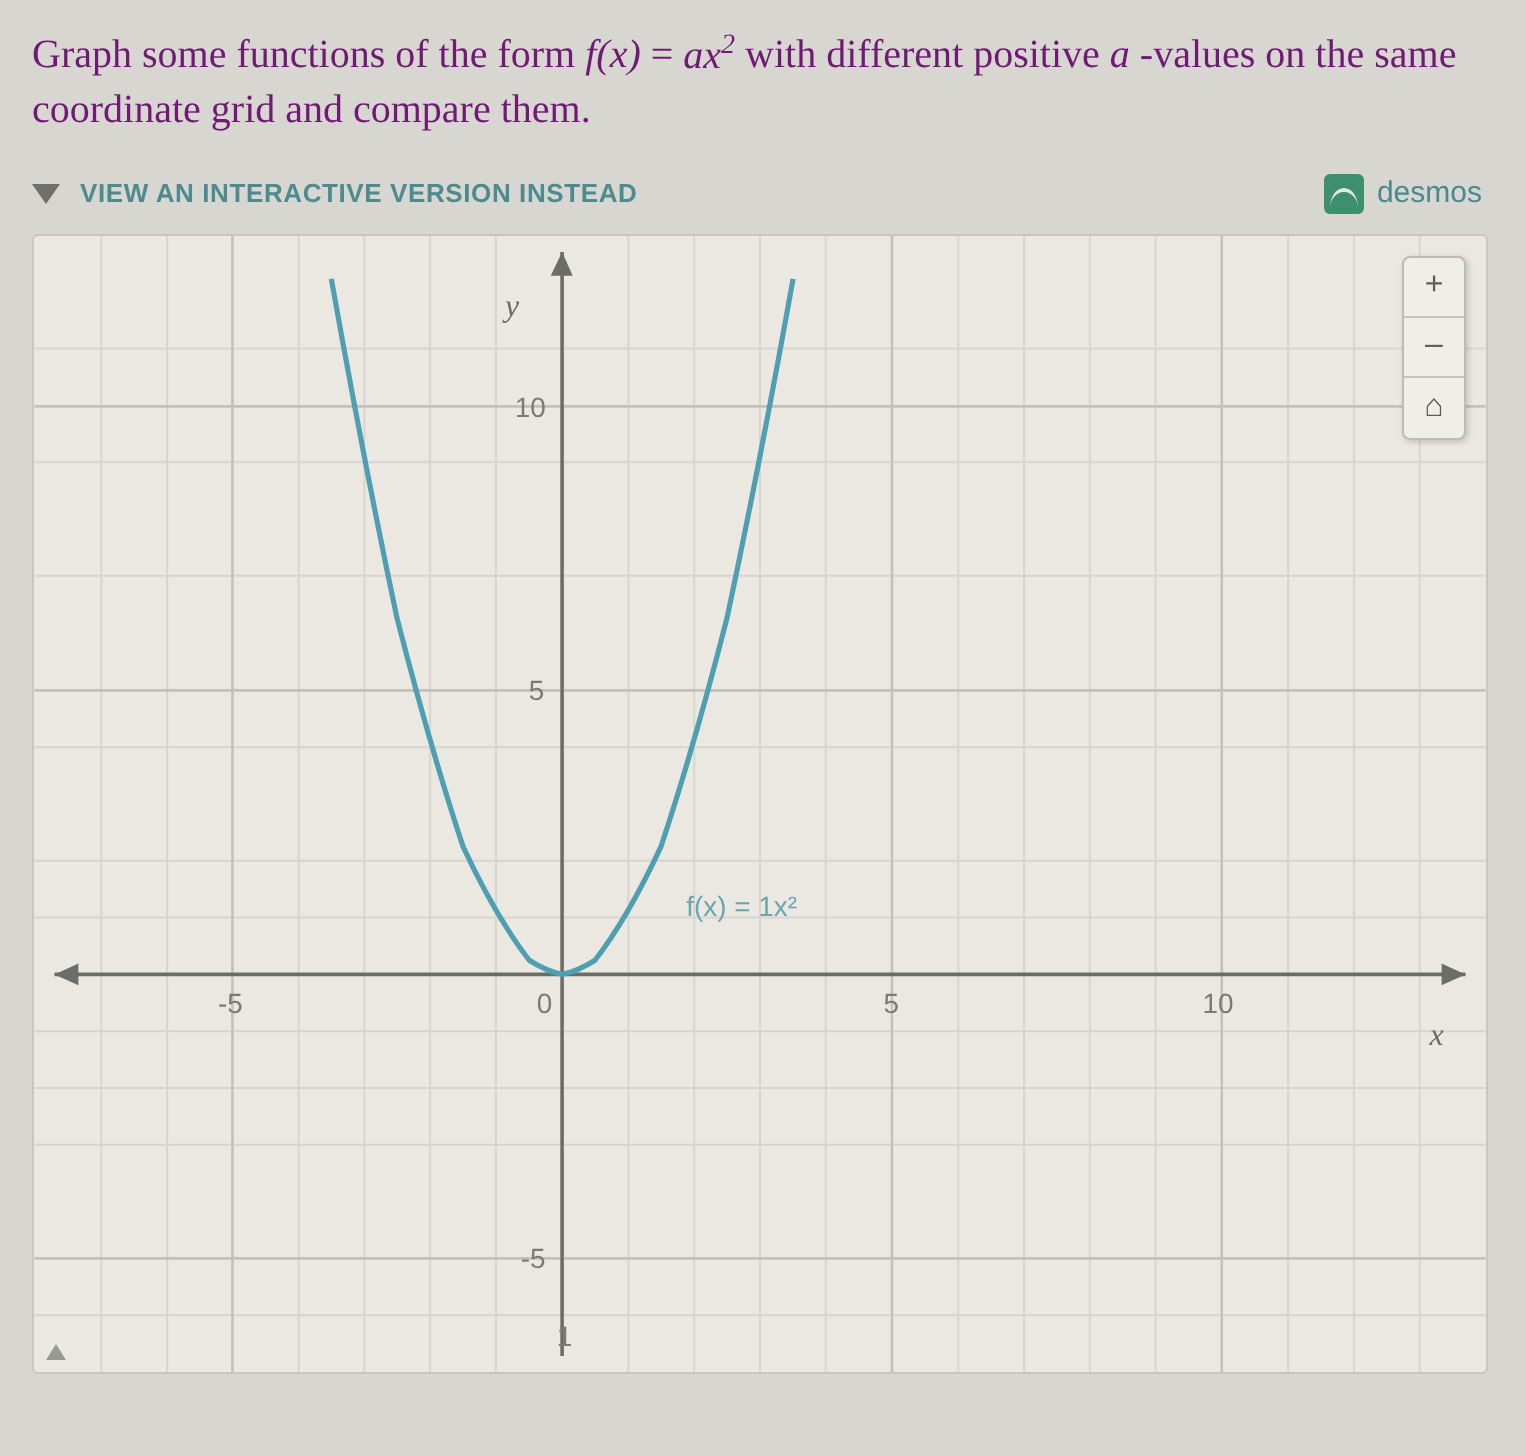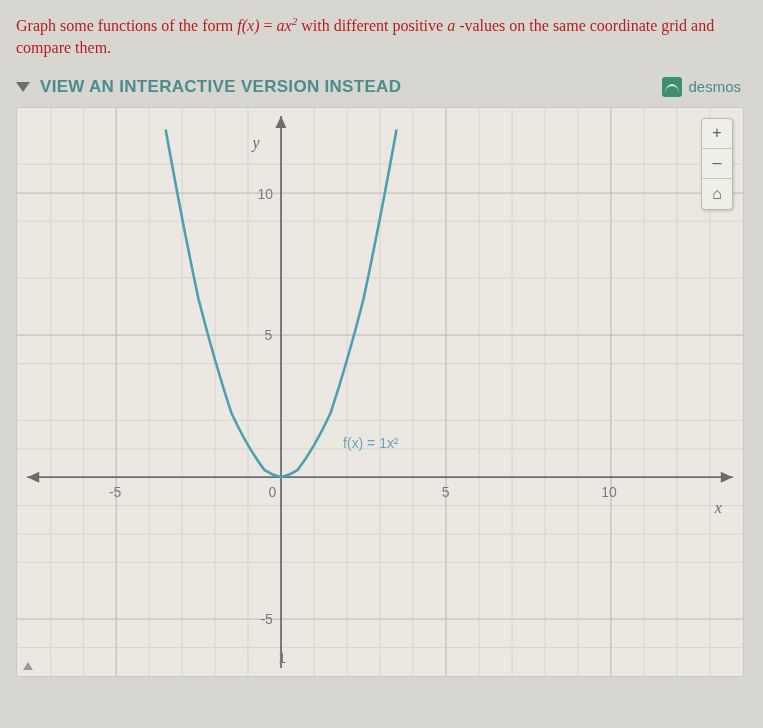--- a/index.html
+++ b/index.html
@@ -5,24 +5,24 @@
   * { box-sizing: border-box; margin: 0; padding: 0; }
   body {
     font-family: Georgia, 'Times New Roman', serif;
     background: #d8d6d0;
     width: 763px;
     height: 728px;
     padding: 14px 16px;
     color: #3a3a38;
   }
   .prompt {
-    font-size: 16px;
+    font-size: 20px;
     line-height: 1.35;
     margin-bottom: 18px;
-    color: #b91c1c;
+    color: #701a75;
   }
   .prompt .math { font-style: italic; font-family: 'Times New Roman', serif; }
   .prompt sup { font-size: 0.7em; }
   .header-row {
     display: flex;
     align-items: center;
     justify-content: space-between;
     margin-bottom: 10px;
     padding-right: 6px;
   }
@@ -34,21 +34,21 @@
   }
   .triangle-down {
     width: 0; height: 0;
     border-left: 7px solid transparent;
     border-right: 7px solid transparent;
     border-top: 10px solid #6f6f6c;
   }
   .link-text {
     font-family: Arial, Helvetica, sans-serif;
     font-weight: 700;
-    font-size: 17px;
+    font-size: 13px;
     letter-spacing: 0.3px;
     color: #4e8b8f;
   }
   .desmos-badge {
     display: flex;
     align-items: center;
     gap: 6px;
     font-family: Arial, Helvetica, sans-serif;
     font-size: 15px;
     color: #4a8a8e;

